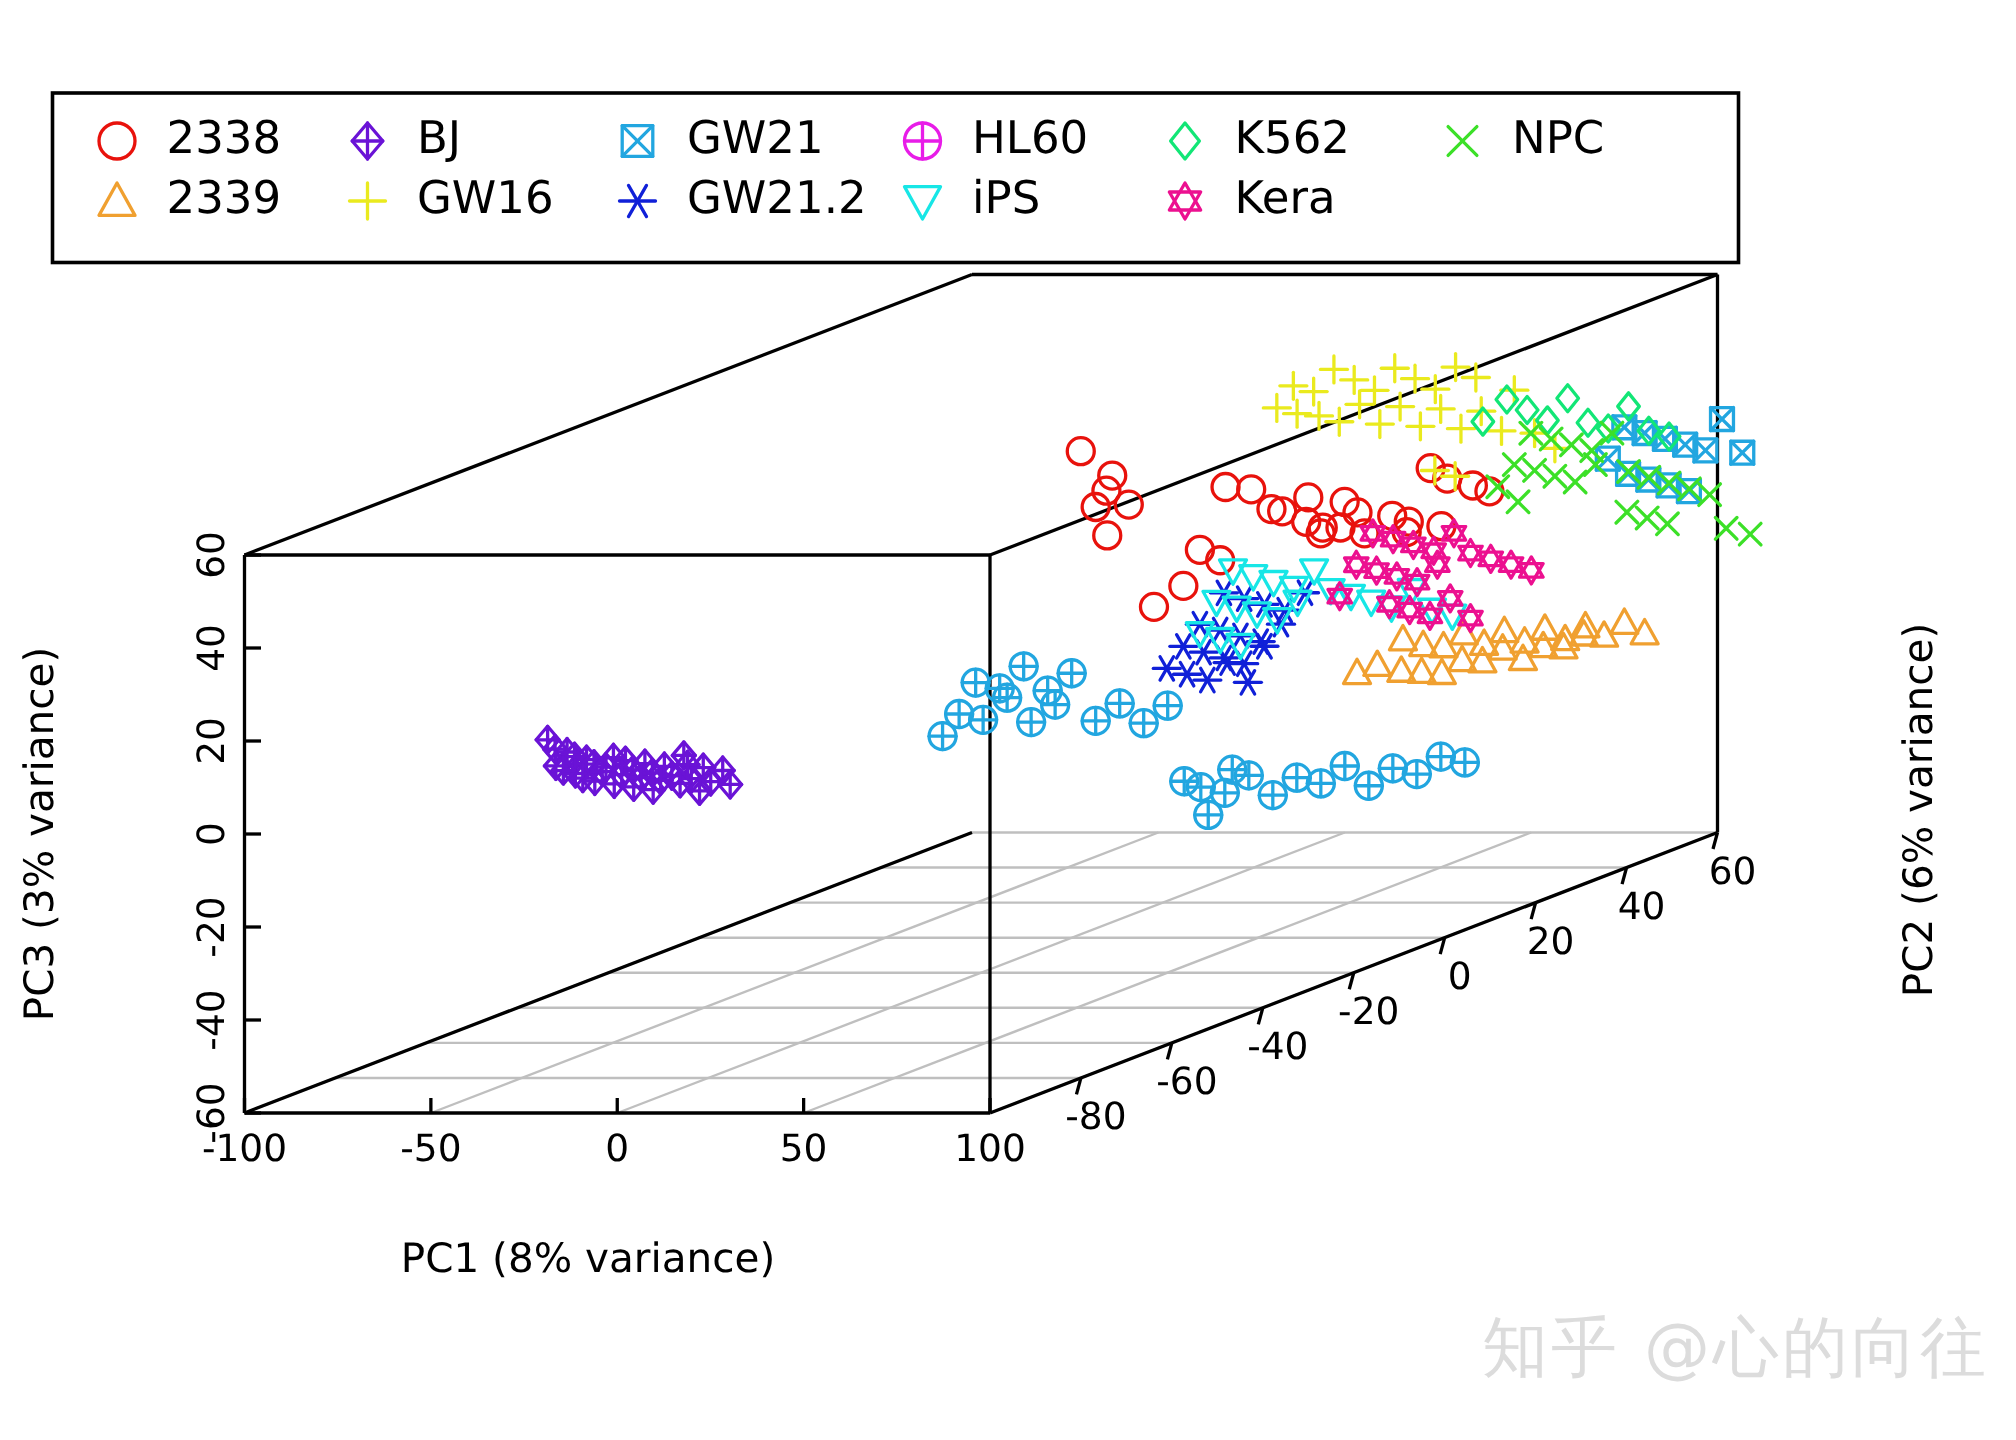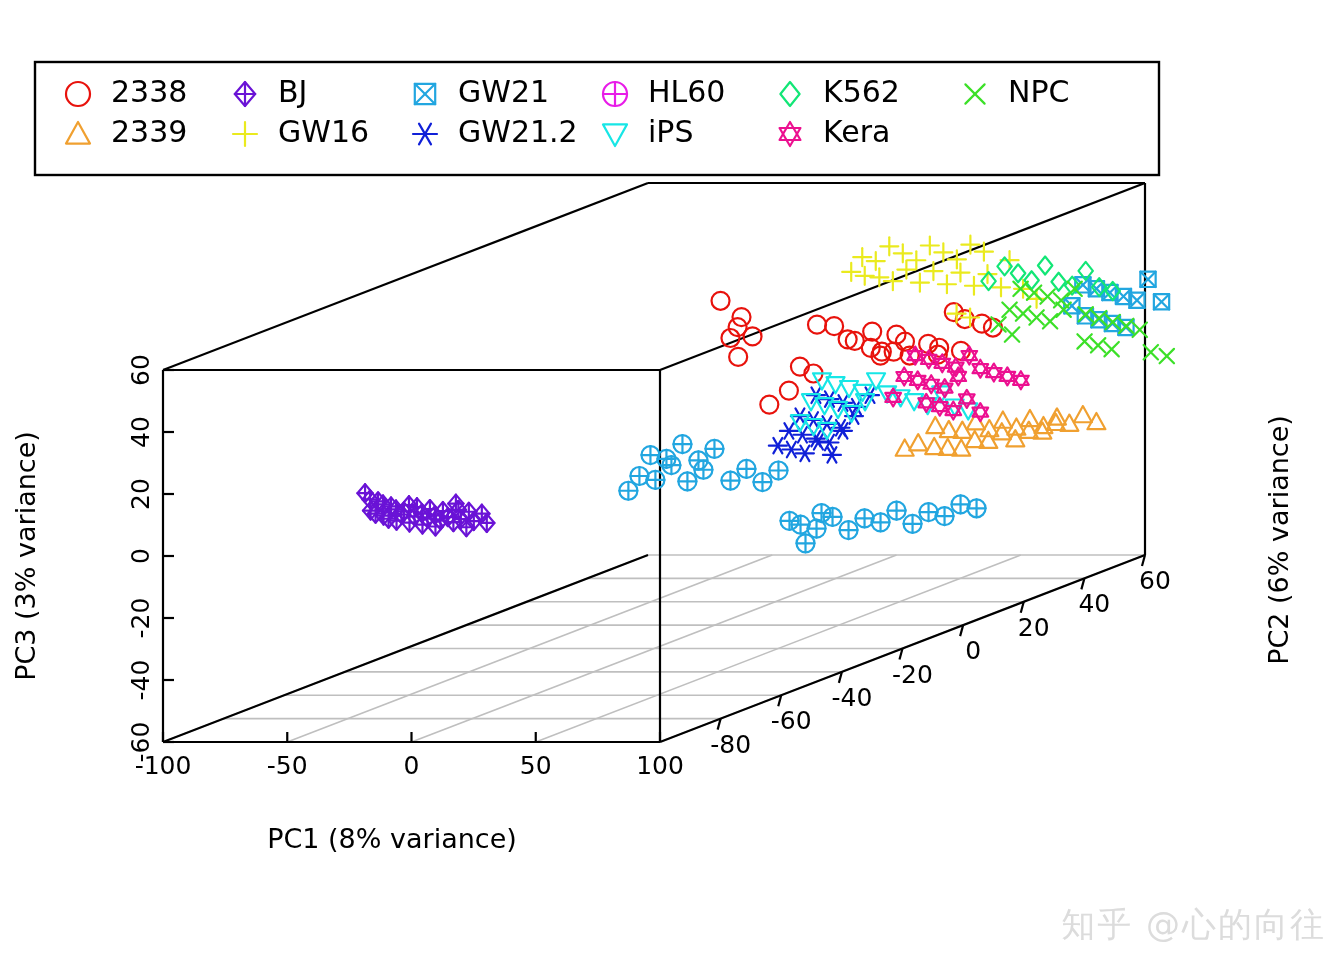--- a/index.html
+++ b/index.html
@@ -6,22 +6,22 @@
   body{width:1344px;height:960px;overflow:hidden;font-family:"DejaVu Sans",sans-serif;}
   #root{position:relative;width:1344px;height:960px;background:#fff;}
   svg{display:block;}
   .axis-line{stroke:#000;stroke-width:2.2;fill:none;}
   .grid-line{stroke:#bfbfbf;stroke-width:1.6;fill:none;}
   .tick{stroke:#000;stroke-width:2.2;}
   .ticklabel{font-family:"DejaVu Sans",sans-serif;font-size:25px;fill:#000;}
   .axtitle{font-family:"DejaVu Sans",sans-serif;font-size:27px;fill:#000;}
   .legend-box{fill:#fff;stroke:#000;stroke-width:2.4;}
   .legend-text{font-family:"DejaVu Sans",sans-serif;font-size:30px;fill:#000;}
-  .wm{position:absolute;right:18px;bottom:12px;font-family:"DejaVu Sans",sans-serif;
-      font-size:34px;color:#dcdcdc;letter-spacing:2px;user-select:none;}
+  .wm{position:absolute;right:18px;bottom:32px;font-family:"DejaVu Sans",sans-serif;
+      font-size:44px;color:#dcdcdc;letter-spacing:2px;user-select:none;}
 </style>
 </head>
 <body>
 
 <div id="root">
 
   <svg id="plot" width="1344" height="960">
     <g id="box-layer"></g>
     <g id="grid-layer">
         <line x1="223.625" y1="718.625" x2="720.625" y2="718.625" class="grid-line"></line>

